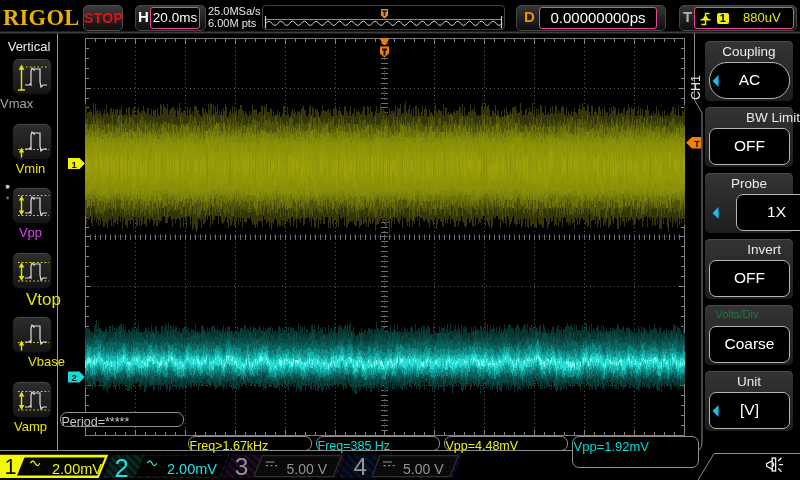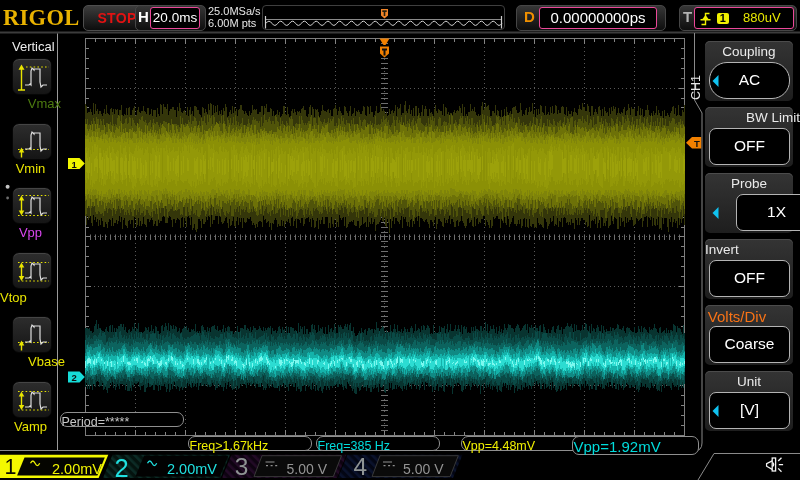--- a/index.html
+++ b/index.html
@@ -87,46 +87,46 @@
 <path d="M772.6 462.6q2.2 1.8 0 3.8"></path>
 <path d="M778.2 461l3.3-3.3M778.8 464.7h4.3M778.2 468.4l3.3 3.3"></path>
 </g>
 <path d="M266 23.3q2.95 -4.2 5.9 0t5.9 0q2.95 -4.2 5.9 0t5.9 0q2.95 -4.2 5.9 0t5.9 0q2.95 -4.2 5.9 0t5.9 0q2.95 -4.2 5.9 0t5.9 0q2.95 -4.2 5.9 0t5.9 0q2.95 -4.2 5.9 0t5.9 0q2.95 -4.2 5.9 0t5.9 0q2.95 -4.2 5.9 0t5.9 0q2.95 -4.2 5.9 0t5.9 0q2.95 -4.2 5.9 0t5.9 0q2.95 -4.2 5.9 0t5.9 0q2.95 -4.2 5.9 0t5.9 0q2.95 -4.2 5.9 0t5.9 0q2.95 -4.2 5.9 0t5.9 0q2.95 -4.2 5.9 0t5.9 0q2.95 -4.2 5.9 0t5.9 0q2.95 -4.2 5.9 0t5.9 0q2.95 -4.2 5.9 0t5.9 0q2.95 -4.2 5.9 0t5.9 0" stroke="#d6d6d6" stroke-width="1" fill="none"></path>
 <path d="M266 19.5H501" stroke="#8a8a8a" stroke-width="1"></path>
 <path d="M265.5 16V28.5M501.5 16V28.5" stroke="#cfcfcf" stroke-width="1.2"></path>
 <path d="M381 9h7v6.5l-3.5 3-3.5-3z" fill="#f08428"></path>
 <path d="M382.3 10.3h4.4v1.6h-1.4v4h-1.6v-4h-1.4z" fill="#26200f"></path>
 </svg>
 <div class="abs" style="left:3px;top:6px;width:76px;height:24px;font-family:'Liberation Serif',serif;font-weight:bold;font-size:22.5px;letter-spacing:0.3px;color:#e9b200;line-height:24px;">RIGOL</div>
-<div class="abs" style="left:83px;top:5px;width:68px;height:26px;border-radius:5px;background:linear-gradient(#3c3c3c,#0d0d0d);border:1px solid #4e4e4e;color:#e31212;font-weight:bold;font-size:14px;text-align:center;line-height:25px;letter-spacing:0.3px;">STOP</div>
+<div class="abs" style="left:83px;top:5px;width:40px;height:26px;border-radius:5px;background:linear-gradient(#3c3c3c,#0d0d0d);border:1px solid #4e4e4e;color:#e31212;font-weight:bold;font-size:14px;text-align:center;line-height:25px;letter-spacing:0.3px;">STOP</div>
 <div class="abs" style="left:135px;top:5px;width:71px;height:26px;border-radius:5px;background:linear-gradient(#363636,#0e0e0e);border:1px solid #464646;"></div>
 <div class="abs" style="left:138px;top:8px;color:#fff;font-weight:bold;font-size:15px;">H</div>
 <div class="abs well" style="left:150px;top:7px;width:50px;height:22px;color:#fff;font-size:13.5px;text-align:center;line-height:20px;">20.0ms</div>
 <div class="abs" style="left:208px;top:6px;width:60px;color:#e6e6e6;font-size:11px;line-height:11.5px;">25.0MSa/s<br>6.00M pts</div>
 <div class="abs" style="left:262px;top:5px;width:243px;height:25px;border:1px solid #3f3f3f;border-radius:4px;"></div>
 <div class="abs" style="left:516px;top:5px;width:150px;height:26px;border-radius:5px;background:linear-gradient(#363636,#0e0e0e);border:1px solid #464646;"></div>
 <div class="abs" style="left:524px;top:8px;color:#f09000;font-weight:bold;font-size:15px;">D</div>
 <div class="abs well" style="left:539px;top:7px;width:118px;height:22px;color:#fff;font-size:15px;text-align:center;line-height:20.5px;">0.00000000ps</div>
 <div class="abs" style="left:679px;top:5px;width:118px;height:26px;border-radius:5px;background:linear-gradient(#363636,#0e0e0e);border:1px solid #464646;"></div>
 <div class="abs" style="left:683px;top:8px;color:#b4b4b4;font-weight:bold;font-size:15px;">T</div>
 <div class="abs well" style="left:694px;top:7px;width:100px;height:22px;"></div>
 <svg class="abs" style="left:698.5px;top:10px" width="14" height="16" viewBox="0 0 14 16">
 <path d="M2.5 14.5H6.5V3.5H10.5M1.5 9.7H11.5" stroke="#f0f000" stroke-width="1.4" fill="none"></path>
 <path d="M6.5 5l-3.6 4.7h7.2z" fill="#f0f000"></path>
   </svg>
 <div class="abs" style="left:716.5px;top:12.5px;width:12.5px;height:11.5px;background:#f0f000;border-radius:2px;color:#000;font-weight:bold;font-size:11px;text-align:center;line-height:11.5px;">1</div>
 <div class="abs" style="left:743px;top:10px;color:#e8e800;font-size:13px;">880uV</div>
-<div class="abs" style="left:0px;top:39px;width:58px;text-align:left;color:#ededed;font-size:13px;margin-left:12px;">Vertical</div>
+<div class="abs" style="left:0px;top:39px;width:58px;text-align:center;color:#ededed;font-size:13px;">Vertical</div>
 <div class="abs" style="left:12px;top:58px;width:40px;height:37px;border-radius:6px;background:linear-gradient(#2d2d2d,#151515);border:1px solid #060606;box-shadow:inset 0 1px 0 #454545;border-radius:7px;"><svg width="40" height="37" viewBox="0 0 40 37">
       <path d="M13 8H36" stroke="#e8e400" stroke-width="1.2" stroke-dasharray="1.6 2.2" fill="none"></path>
       <path d="M8.5 31V10M5.0 31h7" stroke="#e8e400" stroke-width="1.4" fill="none"></path>
       <path d="M8.5 5.5l-3 5.2h6z" fill="#e8e400"></path>
       <path d="M12 26h4l1-1 1 1V12l1-3 2 2v-1h6V23l1 5 2-2h4" stroke="#dedede" stroke-width="1.2" fill="none"></path>
     </svg></div>
-<div class="abs" style="left:0px;top:96px;width:61px;text-align:right;color:#4d7c0f;font-size:13px;">Vmax</div>
+<div class="abs" style="left:0px;top:96px;width:61px;text-align:left;color:#a3a3a3;font-size:13px;">Vmax</div>
 <div class="abs" style="left:12px;top:123px;width:40px;height:37px;border-radius:6px;background:linear-gradient(#2d2d2d,#151515);border:1px solid #060606;box-shadow:inset 0 1px 0 #454545;border-radius:7px;"><svg width="40" height="37" viewBox="0 0 40 37">
       <path d="M5 25.5H36" stroke="#e8e400" stroke-width="1.2" stroke-dasharray="1.6 2.2" fill="none"></path>
       <path d="M8.5 33.5V28" stroke="#e8e400" stroke-width="1.4" fill="none"></path>
       <path d="M8.5 23.5l-2.8 5h5.6z" fill="#e8e400"></path>
       <path d="M12 25h4l1-1 1 1V11l1-3 2 2v-1h6V22l1 5 2-2h4" stroke="#dedede" stroke-width="1.2" fill="none"></path>
     </svg></div>
 <div class="abs" style="left:0px;top:161px;width:61px;text-align:center;color:#e8e400;font-size:13px;">Vmin</div>
 <div class="abs" style="left:12px;top:187px;width:40px;height:37px;border-radius:6px;background:linear-gradient(#2d2d2d,#151515);border:1px solid #060606;box-shadow:inset 0 1px 0 #454545;border-radius:7px;"><svg width="40" height="37" viewBox="0 0 40 37">
       <path d="M5 7.5H36" stroke="#e8e400" stroke-width="1.2" stroke-dasharray="1.6 2.2" fill="none"></path>
       <path d="M5 27.5H36" stroke="#e8e400" stroke-width="1.2" stroke-dasharray="1.6 2.2" fill="none"></path>
@@ -137,61 +137,61 @@
     </svg></div>
 <div class="abs" style="left:0px;top:225px;width:61px;text-align:center;color:#d946ef;font-size:13px;">Vpp</div>
 <div class="abs" style="left:12px;top:252px;width:40px;height:37px;border-radius:6px;background:linear-gradient(#2d2d2d,#151515);border:1px solid #060606;box-shadow:inset 0 1px 0 #454545;border-radius:7px;"><svg width="40" height="37" viewBox="0 0 40 37">
       <path d="M5 9.5H36" stroke="#e8e400" stroke-width="1.2" stroke-dasharray="1.6 2.2" fill="none"></path>
       <path d="M5 28H36" stroke="#e8e400" stroke-width="1.2" stroke-dasharray="1.6 2.2" fill="none"></path>
       <path d="M8.5 13.5V24" stroke="#e8e400" stroke-width="1.4" fill="none"></path>
       <path d="M8.5 9.5l-2.8 5h5.6z" fill="#e8e400"></path>
       <path d="M8.5 28l-2.8-5h5.6z" fill="#e8e400"></path>
       <path d="M12 25h4l1-1 1 1V13l1-3 2 2v-1h6V22l1 5 2-2h4" stroke="#dedede" stroke-width="1.2" fill="none"></path>
     </svg></div>
-<div class="abs" style="left:0px;top:290px;width:61px;text-align:left;color:#e8e400;font-size:13px;">Vtop</div>
+<div class="abs" style="left:0px;top:290px;width:61px;text-align:right;color:#e8e400;font-size:17px;">Vtop</div>
 <div class="abs" style="left:12px;top:316px;width:40px;height:37px;border-radius:6px;background:linear-gradient(#2d2d2d,#151515);border:1px solid #060606;box-shadow:inset 0 1px 0 #454545;border-radius:7px;"><svg width="40" height="37" viewBox="0 0 40 37">
       <path d="M5 25.5H36" stroke="#e8e400" stroke-width="1.2" stroke-dasharray="1.6 2.2" fill="none"></path>
       <path d="M8.5 33.5V28" stroke="#e8e400" stroke-width="1.4" fill="none"></path>
       <path d="M8.5 23.5l-2.8 5h5.6z" fill="#e8e400"></path>
       <path d="M12 25h4l1-1 1 1V11l1-3 2 2v-1h6V22l1 5 2-2h4" stroke="#dedede" stroke-width="1.2" fill="none"></path>
     </svg></div>
 <div class="abs" style="left:0px;top:354px;width:61px;text-align:center;color:#e8e400;font-size:13px;padding-left:28px;">Vbase</div>
 <div class="abs" style="left:12px;top:381px;width:40px;height:37px;border-radius:6px;background:linear-gradient(#2d2d2d,#151515);border:1px solid #060606;box-shadow:inset 0 1px 0 #454545;border-radius:7px;"><svg width="40" height="37" viewBox="0 0 40 37">
       <path d="M5 9.5H36" stroke="#e8e400" stroke-width="1.2" stroke-dasharray="1.6 2.2" fill="none"></path>
       <path d="M5 28H36" stroke="#e8e400" stroke-width="1.2" stroke-dasharray="1.6 2.2" fill="none"></path>
       <path d="M8.5 13.5V24" stroke="#e8e400" stroke-width="1.4" fill="none"></path>
       <path d="M8.5 9.5l-2.8 5h5.6z" fill="#e8e400"></path>
       <path d="M8.5 28l-2.8-5h5.6z" fill="#e8e400"></path>
       <path d="M12 25h4l1-1 1 1V13l1-3 2 2v-1h6V22l1 5 2-2h4" stroke="#dedede" stroke-width="1.2" fill="none"></path>
     </svg></div>
 <div class="abs" style="left:0px;top:419px;width:61px;text-align:center;color:#e8e400;font-size:13px;">Vamp</div>
 <div class="abs" style="left:60px;top:412px;width:124px;height:15px;background:#000;border:1px solid #8f8f8f;border-radius:7px;color:#c8c8c8;font-size:12.5px;line-height:13px;padding-left:0.5px;padding-top:2.5px;">Period=*****</div>
 <div class="abs" style="left:188px;top:436px;width:124px;height:15px;background:#000;border:1px solid #8f8f8f;border-radius:7px;color:#f0f000;font-size:12.5px;line-height:13px;padding-left:0.5px;padding-top:2.5px;">Freq&gt;1.67kHz</div>
 <div class="abs" style="left:316px;top:436px;width:124px;height:15px;background:#000;border:1px solid #8f8f8f;border-radius:7px;color:#00dcdc;font-size:12.5px;line-height:13px;padding-left:0.5px;padding-top:2.5px;">Freq=385 Hz</div>
-<div class="abs" style="left:444px;top:436px;width:124px;height:15px;background:#000;border:1px solid #8f8f8f;border-radius:7px;color:#f0f000;font-size:12.5px;line-height:13px;padding-left:0.5px;padding-top:2.5px;margin-left:17px;">Vpp=4.48mV</div>
-<div class="abs" style="left:572px;top:436px;width:127px;height:19px;background:#000;border:1px solid #8f8f8f;border-radius:7px;color:#00dcdc;font-size:15px;line-height:13px;padding-left:0.5px;padding-top:2.5px;">Vpp=1.92mV</div>
+<div class="abs" style="left:444px;top:436px;width:124px;height:15px;background:#000;border:1px solid #8f8f8f;border-radius:7px;color:#f0f000;font-size:12.5px;line-height:13px;padding-left:0.5px;padding-top:2.5px;">Vpp=4.48mV</div>
+<div class="abs" style="left:572px;top:436px;width:127px;height:32px;background:#000;border:1px solid #8f8f8f;border-radius:7px;color:#00dcdc;font-size:13px;line-height:13px;padding-left:0.5px;padding-top:2.5px;">Vpp=1.92mV</div>
 <div class="abs" style="left:690px;top:66px;width:13px;height:34px;color:#e8e8e8;font-size:12.5px;line-height:13px;writing-mode:vertical-rl;transform:rotate(180deg);">CH1</div>
 <div class="abs" style="left:705px;top:41px;width:88px;height:60px;border-radius:5px;background:linear-gradient(#343434,#1e1e1e);box-shadow:inset 0 1px 0 #4c4c4c;"></div>
 <div class="abs" style="left:705px;top:44px;width:88px;text-align:center;color:#ebebeb;font-size:13.5px;">Coupling</div>
 <div class="abs" style="left:709px;top:62px;width:81px;height:37px;background:#000;border:1.4px solid #b4b4b4;border-radius:18px;color:#fff;font-size:15.5px;text-align:center;line-height:34px;">AC</div>
 <svg class="abs" style="left:711.5px;top:74.5px" width="7" height="12" viewBox="0 0 7 12">
     <path d="M6.5 0v12L0.5 6z" fill="#10c2f0"></path>
   </svg>
 <div class="abs" style="left:705px;top:107px;width:88px;height:60px;border-radius:5px;background:linear-gradient(#343434,#1e1e1e);box-shadow:inset 0 1px 0 #4c4c4c;"></div>
 <div class="abs" style="left:705px;top:110px;width:88px;text-align:center;color:#ebebeb;font-size:13.5px;margin-left:24px;">BW Limit</div>
 <div class="abs" style="left:709px;top:128px;width:81px;height:37px;background:#000;border:1.4px solid #b4b4b4;border-radius:7px;color:#fff;font-size:15.5px;text-align:center;line-height:34px;">OFF</div>
 <div class="abs" style="left:705px;top:173px;width:88px;height:60px;border-radius:5px;background:linear-gradient(#343434,#1e1e1e);box-shadow:inset 0 1px 0 #4c4c4c;"></div>
 <div class="abs" style="left:705px;top:176px;width:88px;text-align:center;color:#ebebeb;font-size:13.5px;">Probe</div>
 <div class="abs" style="left:709px;top:194px;width:81px;height:37px;background:#000;border:1.4px solid #b4b4b4;border-radius:7px;color:#fff;font-size:15.5px;text-align:center;line-height:34px;margin-left:27px;">1X</div>
 <svg class="abs" style="left:711.5px;top:206.5px" width="7" height="12" viewBox="0 0 7 12">
     <path d="M6.5 0v12L0.5 6z" fill="#10c2f0"></path>
   </svg>
 <div class="abs" style="left:705px;top:239px;width:88px;height:60px;border-radius:5px;background:linear-gradient(#343434,#1e1e1e);box-shadow:inset 0 1px 0 #4c4c4c;"></div>
-<div class="abs" style="left:705px;top:242px;width:76px;text-align:left;color:#ebebeb;font-size:13.5px;">Invert</div>
+<div class="abs" style="left:705px;top:242px;width:76px;text-align:right;color:#ebebeb;font-size:13.5px;">Invert</div>
 <div class="abs" style="left:709px;top:260px;width:81px;height:37px;background:#000;border:1.4px solid #b4b4b4;border-radius:7px;color:#fff;font-size:15.5px;text-align:center;line-height:34px;">OFF</div>
 <div class="abs" style="left:705px;top:305px;width:88px;height:60px;border-radius:5px;background:linear-gradient(#343434,#1e1e1e);box-shadow:inset 0 1px 0 #4c4c4c;"></div>
-<div class="abs" style="left:705px;top:308px;width:64px;text-align:center;color:#f97316;font-size:15px;">Volts/Div</div>
+<div class="abs" style="left:705px;top:308px;width:64px;text-align:center;color:#15803d;font-size:11px;">Volts/Div</div>
 <div class="abs" style="left:709px;top:326px;width:81px;height:37px;background:#000;border:1.4px solid #b4b4b4;border-radius:7px;color:#fff;font-size:15.5px;text-align:center;line-height:34px;">Coarse</div>
 <div class="abs" style="left:705px;top:371px;width:88px;height:60px;border-radius:5px;background:linear-gradient(#343434,#1e1e1e);box-shadow:inset 0 1px 0 #4c4c4c;"></div>
 <div class="abs" style="left:705px;top:374px;width:88px;text-align:center;color:#ebebeb;font-size:13.5px;">Unit</div>
 <div class="abs" style="left:709px;top:392px;width:81px;height:37px;background:#000;border:1.4px solid #b4b4b4;border-radius:7px;color:#fff;font-size:15.5px;text-align:center;line-height:34px;">[V]</div>
 <svg class="abs" style="left:711.5px;top:404.5px" width="7" height="12" viewBox="0 0 7 12">
     <path d="M6.5 0v12L0.5 6z" fill="#10c2f0"></path>
   </svg>
 </body></html>

